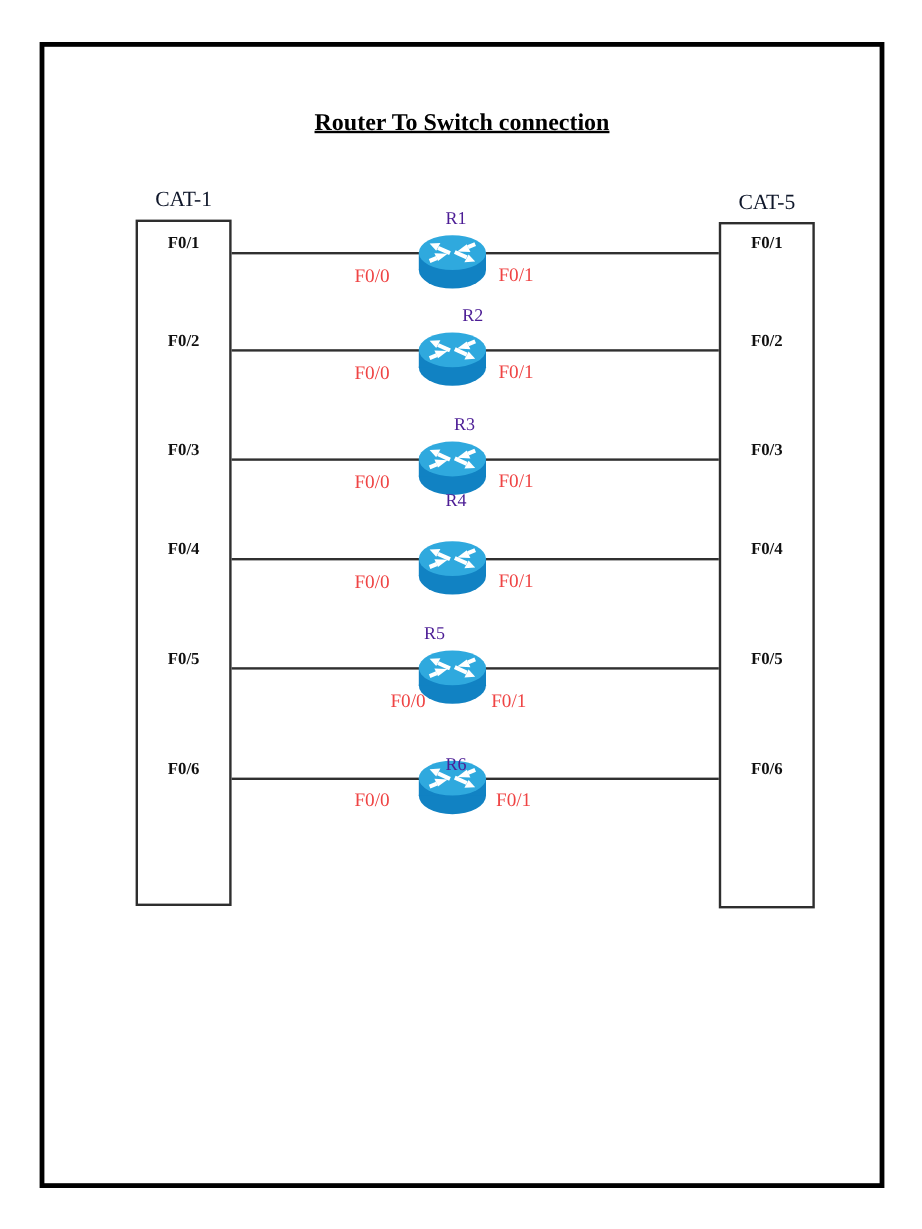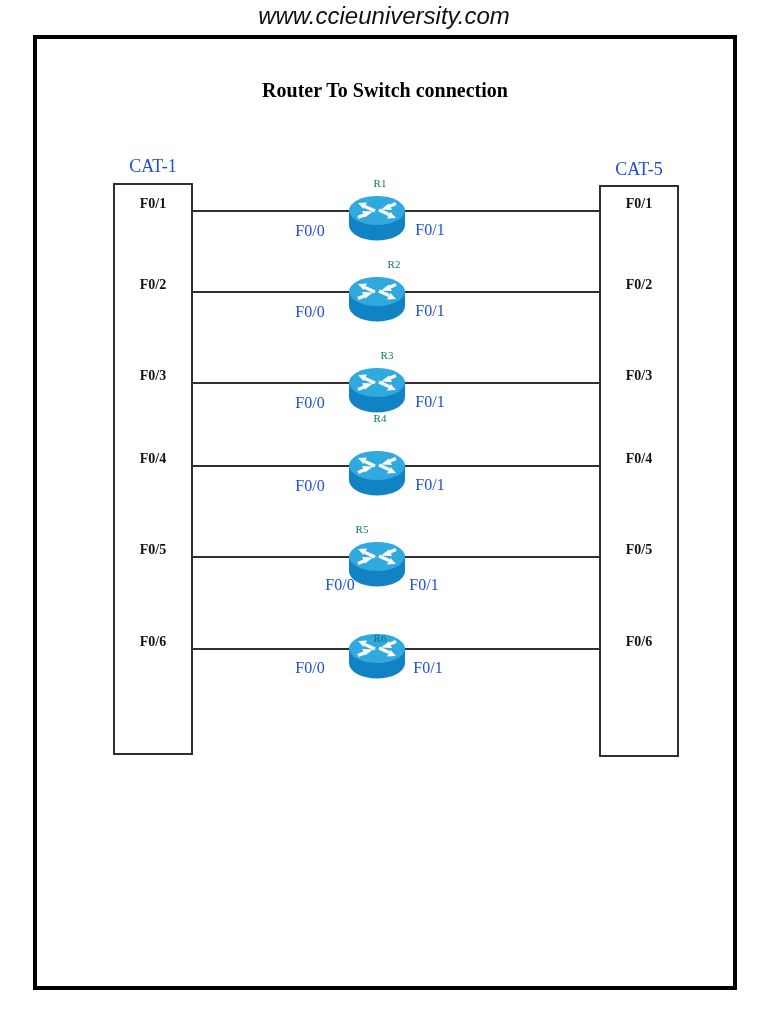--- a/index.html
+++ b/index.html
@@ -17,29 +17,30 @@
     font-family:"Liberation Sans", sans-serif;
     font-style:italic;font-size:24px;color:#111;
   }
   .sheet{
     position:absolute;left:33px;top:35px;
     width:704px;height:955px;
     border:4px solid #000;
     box-sizing:border-box;
   }
   .diagram-title{
-    position:absolute;left:0;top:40px;width:100%;
+    position:absolute;left:0;top:52px;width:100%;
     margin:0;text-align:center;
     font-size:20px;font-weight:bold;
+    text-decoration:underline;
     font-family:"Liberation Serif", serif;
   }
   .switch-label{
     position:absolute;
     transform:translate(-50%,-50%);
-    font-size:18px;color:#1d4ed8;
+    font-size:18px;color:#0f172a;
     white-space:nowrap;
     text-align:right;
   }
   .switch-box{
     position:absolute;
     border:2px solid #2e2e2e;
     box-sizing:border-box;
     background:#ffffff;
   }
   .port-label{
@@ -49,33 +50,32 @@
     white-space:nowrap;
   }
   .link-line{
     position:absolute;height:2px;background:#303030;z-index:1;
   }
   .router-icon-wrap{
     position:absolute;z-index:2;width:58px;height:47px;
   }
   .router-name{
     position:absolute;transform:translate(-50%,-50%);
-    font-size:11px;color:#0f766e;z-index:3;white-space:nowrap;
+    font-size:15px;color:#4c1d95;z-index:3;white-space:nowrap;
   }
   .if-label{
     position:absolute;transform:translate(-50%,-50%);
-    font-size:16px;color:#1d4ed8;z-index:3;white-space:nowrap;
+    font-size:16px;color:#ef4444;z-index:3;white-space:nowrap;
   }
 </style>
 </head>
 <body>
 
 <div class="page">
 
-  <div class="site-header">www.ccieuniversity.com</div>
 
   <div class="sheet">
 
     <h1 class="diagram-title">Router To Switch connection</h1>
 
     <div class="switch-label" style="left:116px;top:127px">CAT-1</div>
     <div class="switch-box" style="left:76px;top:144px;width:80px;height:572px" id="switch-box-0">
         <div class="port-label" style="left:38px;top:19px">F0/1</div>
         <div class="port-label" style="left:38px;top:100px">F0/2</div>
         <div class="port-label" style="left:38px;top:191px">F0/3</div>

